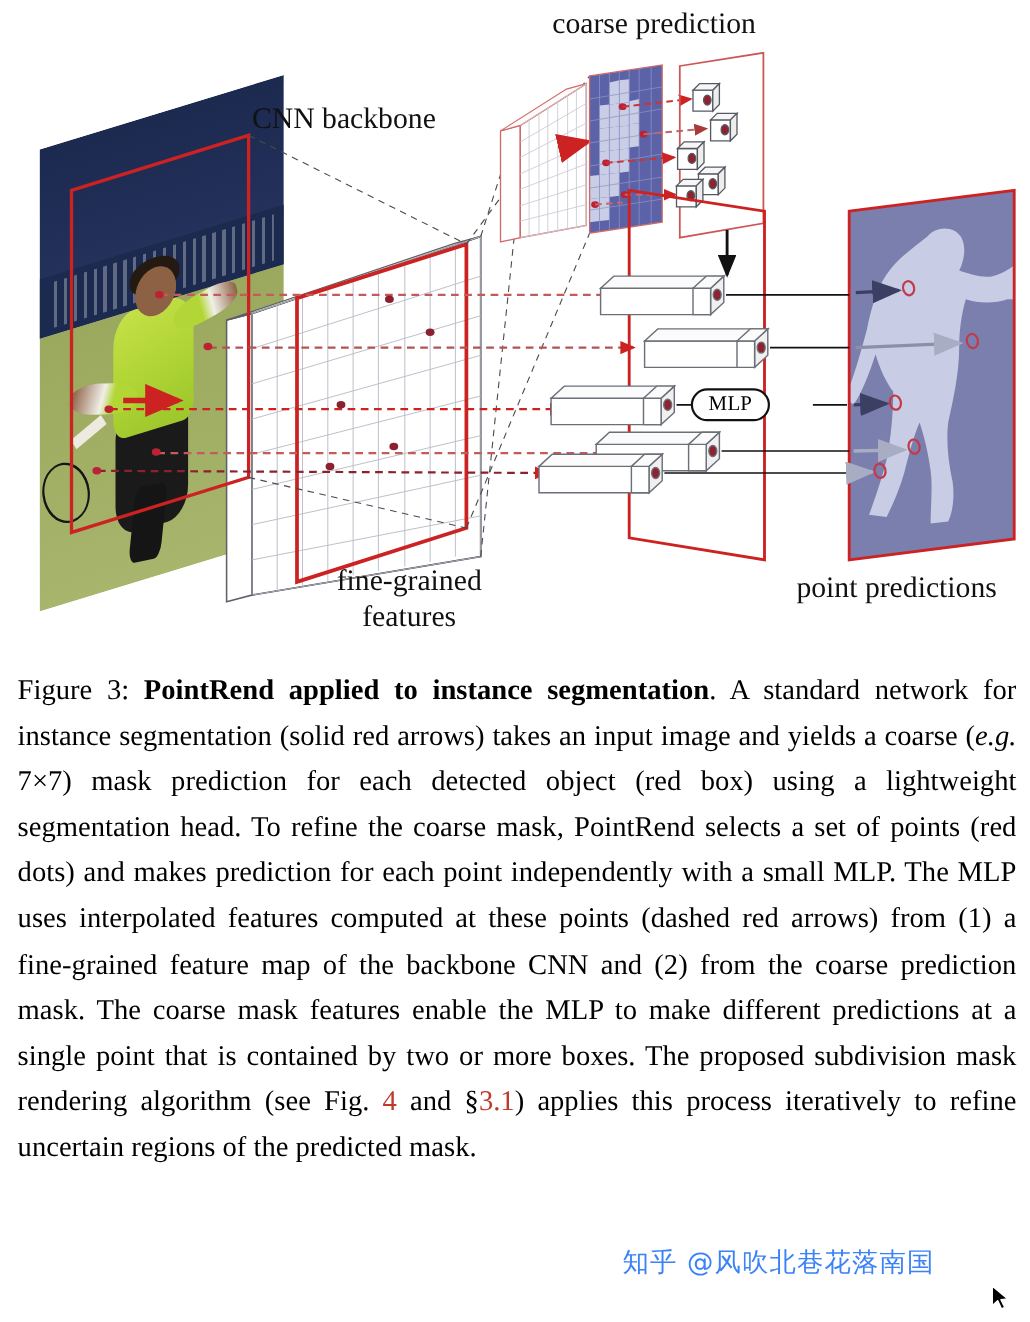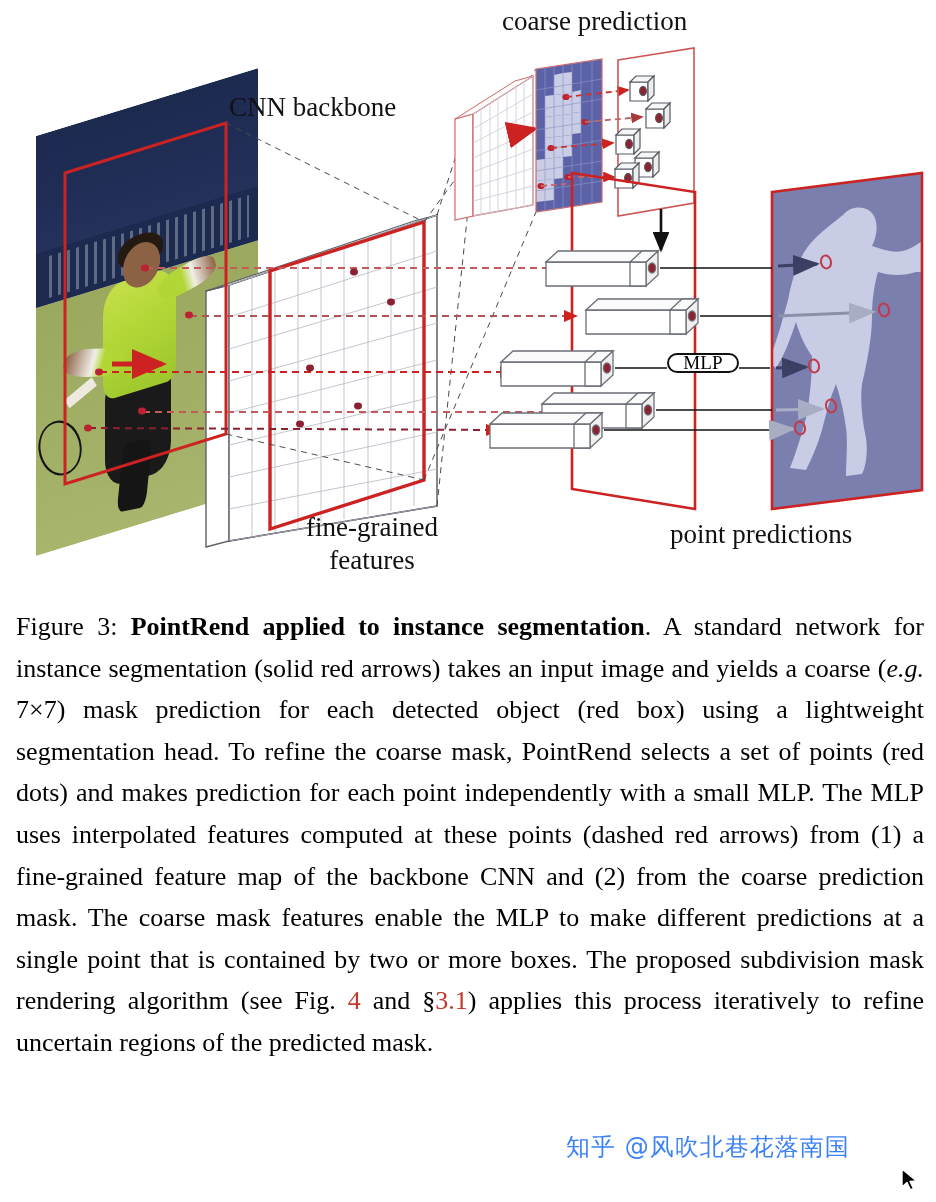--- a/index.html
+++ b/index.html
@@ -45,21 +45,21 @@
      border-radius:20%;background:#151515;transform:rotate(6deg);}
   #photo .racket{position:absolute;left:2%;top:69%;width:16%;height:13%;
      border:2.5px solid #151515;border-radius:50%;transform:rotate(-22deg);}
   #photo .rhandle{position:absolute;left:13%;top:63%;width:14%;height:2.5%;
      background:#eeeadf;transform:rotate(-28deg);}
 
   
   #svg{position:absolute;left:0;top:0;width:936px;height:590px;}
 
   
-  #mlp{position:absolute;left:667px;top:353px;width:72px;height:20px;}
+  #mlp{position:absolute;left:628px;top:353px;width:72px;height:30px;}
   #mlp .e{position:absolute;inset:0;border:2px solid #111;border-radius:16px;background:#fff;}
   #mlp span{position:absolute;inset:0;display:flex;align-items:center;justify-content:center;
      font-size:19px;letter-spacing:.2px;font-family:"Liberation Serif",serif;}
 
   
   #caption{position:absolute;left:16px;top:606px;width:908px;
      font-family:"Liberation Serif",serif;font-size:26px;line-height:41.6px;
      text-align:justify;text-justify:inter-word;color:#000;}
   #caption b{font-weight:bold;}
   #caption i{font-style:italic;}
@@ -422,21 +422,21 @@
     </div>
 
     <div class="lbl" style="left:229px;top:92px;font-size:27px;">CNN backbone</div>
 
     <div class="lbl" style="left:502px;top:6px;font-size:27px;">coarse prediction</div>
 
     <div class="lbl c" style="left:292px;top:512px;width:160px;font-size:27px;">fine-grained</div>
     <div class="lbl c" style="left:292px;top:545px;width:160px;font-size:27px;">features</div>
 
 
-    <div class="lbl" style="left:670px;top:519px;font-size:27px;">point predictions</div>
+    <div class="lbl" style="left:724px;top:519px;font-size:27px;">point predictions</div>
   </div>
 
   <div id="caption"><span>Figure 3: </span><b>PointRend applied to instance segmentation</b><span>. A standard network for instance segmentation (solid red arrows) takes an input image and yields a coarse (</span><i>e.g.</i><span> 7×7) mask prediction for each detected object (red box) using a lightweight segmentation head. To refine the coarse mask, PointRend selects a set of points (red dots) and makes prediction for each point independently with a small MLP. The MLP uses interpolated features computed at these points (dashed red arrows) from (1) a fine-grained feature map of the backbone CNN and (2) from the coarse prediction mask. The coarse mask features enable the MLP to make different predictions at a single point that is contained by two or more boxes. The proposed subdivision mask rendering algorithm (see Fig. </span><span class="ref">4</span><span> and §</span><span class="ref">3.1</span><span>) applies this process iteratively to refine uncertain regions of the predicted mask.</span></div>
 
   <div id="wm">知乎 @风吹北巷花落南国</div>
 
   <svg id="cursor" viewBox="0 0 20 24">
     <path d="M2,1 L2,19 L7,14.5 L10.5,22 L13.5,20.5 L10,13.5 L16.5,13 Z" fill="#000" stroke="#fff" stroke-width="1.4" stroke-linejoin="round"></path>
   </svg>
 

